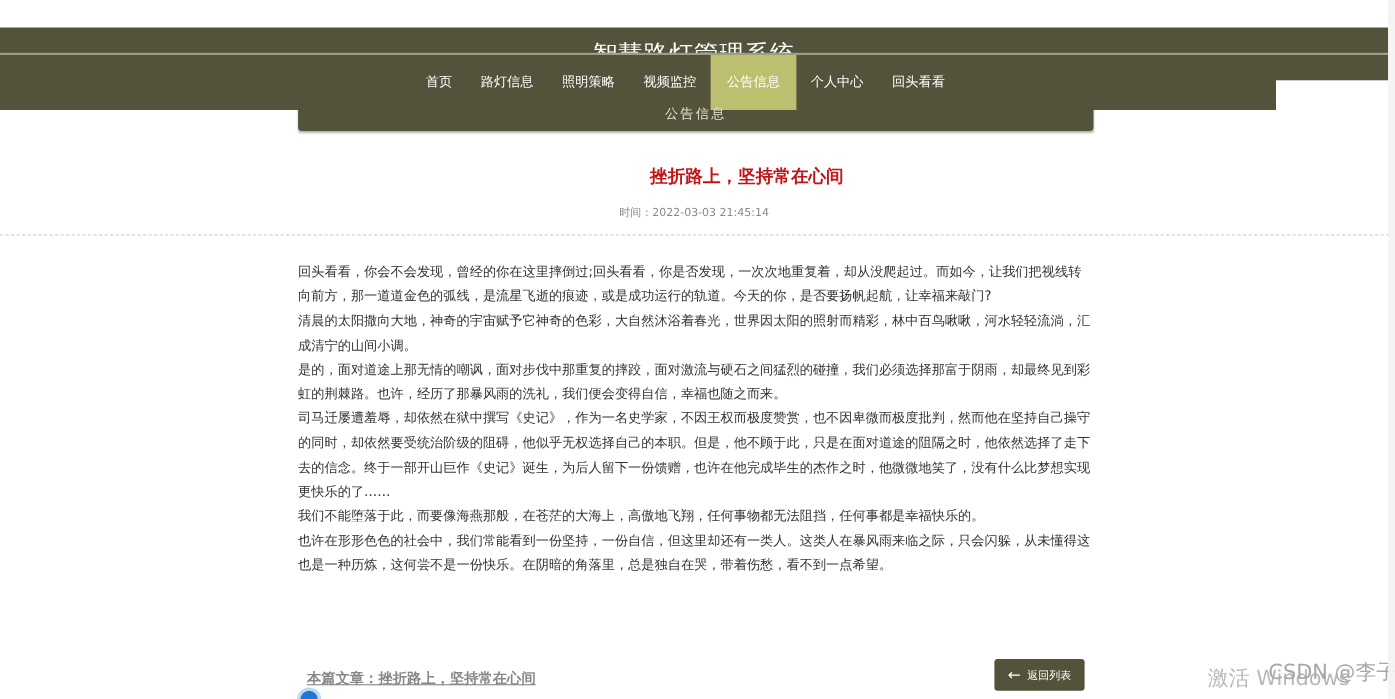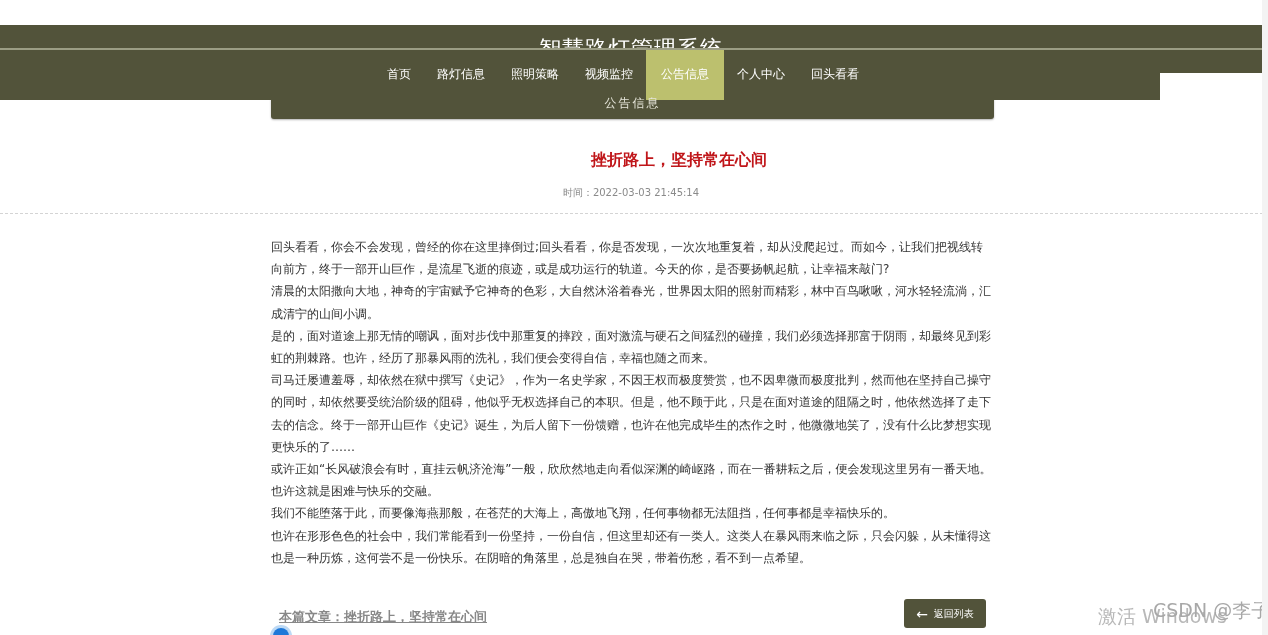--- a/index.html
+++ b/index.html
@@ -50,25 +50,24 @@
 
 <div class="section-bar"></div>
 <div class="section-text">公告信息</div>
 
 <div class="article-title"><span>挫折路上，坚持常在心间</span></div>
 <div class="article-time"><span>时间：</span><span>2022-03-03 21:45:14</span></div>
 
 <div class="dash-line"></div>
 
 <div class="article-body">
-  <p>回头看看，你会不会发现，曾经的你在这里摔倒过;回头看看，你是否发现，一次次地重复着，却从没爬起过。而如今，让我们把视线转向前方，终于一部开山巨作，是流星飞逝的痕迹，或是成功运行的轨道。今天的你，是否要扬帆起航，让幸福来敲门?</p>
+  <p>回头看看，你会不会发现，曾经的你在这里摔倒过;回头看看，你是否发现，一次次地重复着，却从没爬起过。而如今，让我们把视线转向前方，那一道道金色的弧线，是流星飞逝的痕迹，或是成功运行的轨道。今天的你，是否要扬帆起航，让幸福来敲门?</p>
   <p>清晨的太阳撒向大地，神奇的宇宙赋予它神奇的色彩，大自然沐浴着春光，世界因太阳的照射而精彩，林中百鸟啾啾，河水轻轻流淌，汇成清宁的山间小调。</p>
   <p>是的，面对道途上那无情的嘲讽，面对步伐中那重复的摔跤，面对激流与硬石之间猛烈的碰撞，我们必须选择那富于阴雨，却最终见到彩虹的荆棘路。也许，经历了那暴风雨的洗礼，我们便会变得自信，幸福也随之而来。</p>
   <p>司马迁屡遭羞辱，却依然在狱中撰写《史记》，作为一名史学家，不因王权而极度赞赏，也不因卑微而极度批判，然而他在坚持自己操守的同时，却依然要受统治阶级的阻碍，他似乎无权选择自己的本职。但是，他不顾于此，只是在面对道途的阻隔之时，他依然选择了走下去的信念。终于一部开山巨作《史记》诞生，为后人留下一份馈赠，也许在他完成毕生的杰作之时，他微微地笑了，没有什么比梦想实现更快乐的了……</p>
-  <p>或许正如“长风破浪会有时，直挂云帆济沧海”一般，欣欣然地走向看似深渊的崎岖路，而在一番耕耘之后，便会发现这里另有一番天地。也许这就是困难与快乐的交融。</p>
   <p>我们不能堕落于此，而要像海燕那般，在苍茫的大海上，高傲地飞翔，任何事物都无法阻挡，任何事都是幸福快乐的。</p>
   <p>也许在形形色色的社会中，我们常能看到一份坚持，一份自信，但这里却还有一类人。这类人在暴风雨来临之际，只会闪躲，从未懂得这也是一种历炼，这何尝不是一份快乐。在阴暗的角落里，总是独自在哭，带着伤愁，看不到一点希望。</p>
 </div>
 
 <div class="footer-label">本篇文章：挫折路上，坚持常在心间</div>
 
 <div class="back-button">
   <span class="back-arrow">←</span>
   <span>返回列表</span>
 </div>

